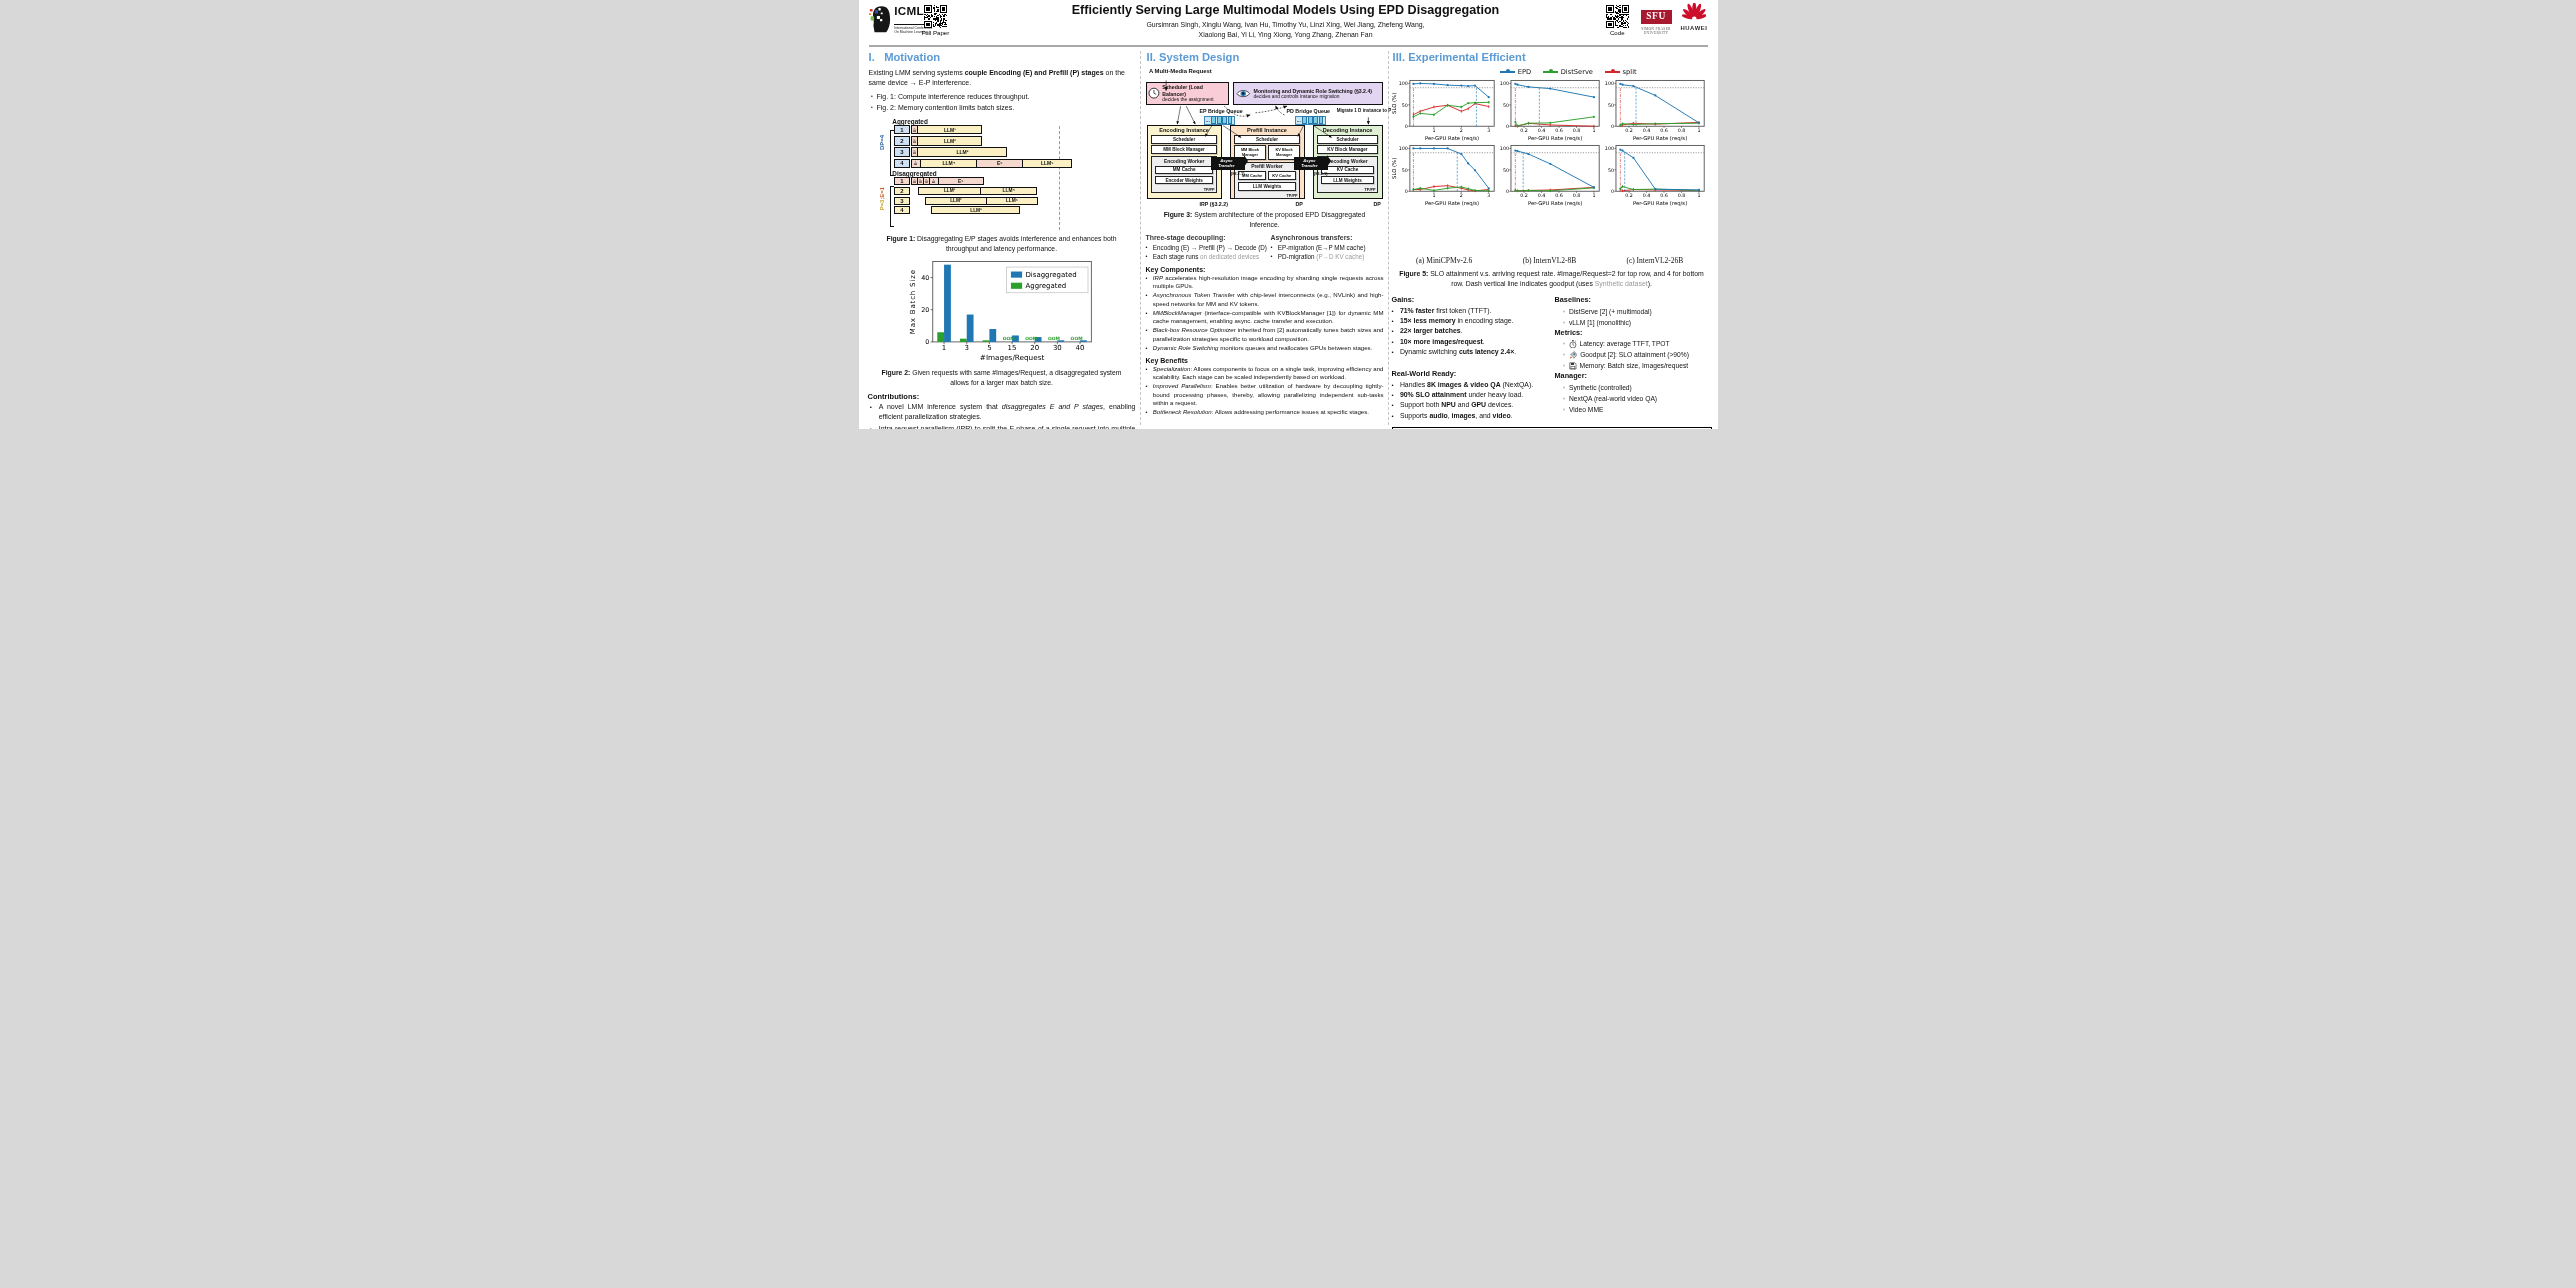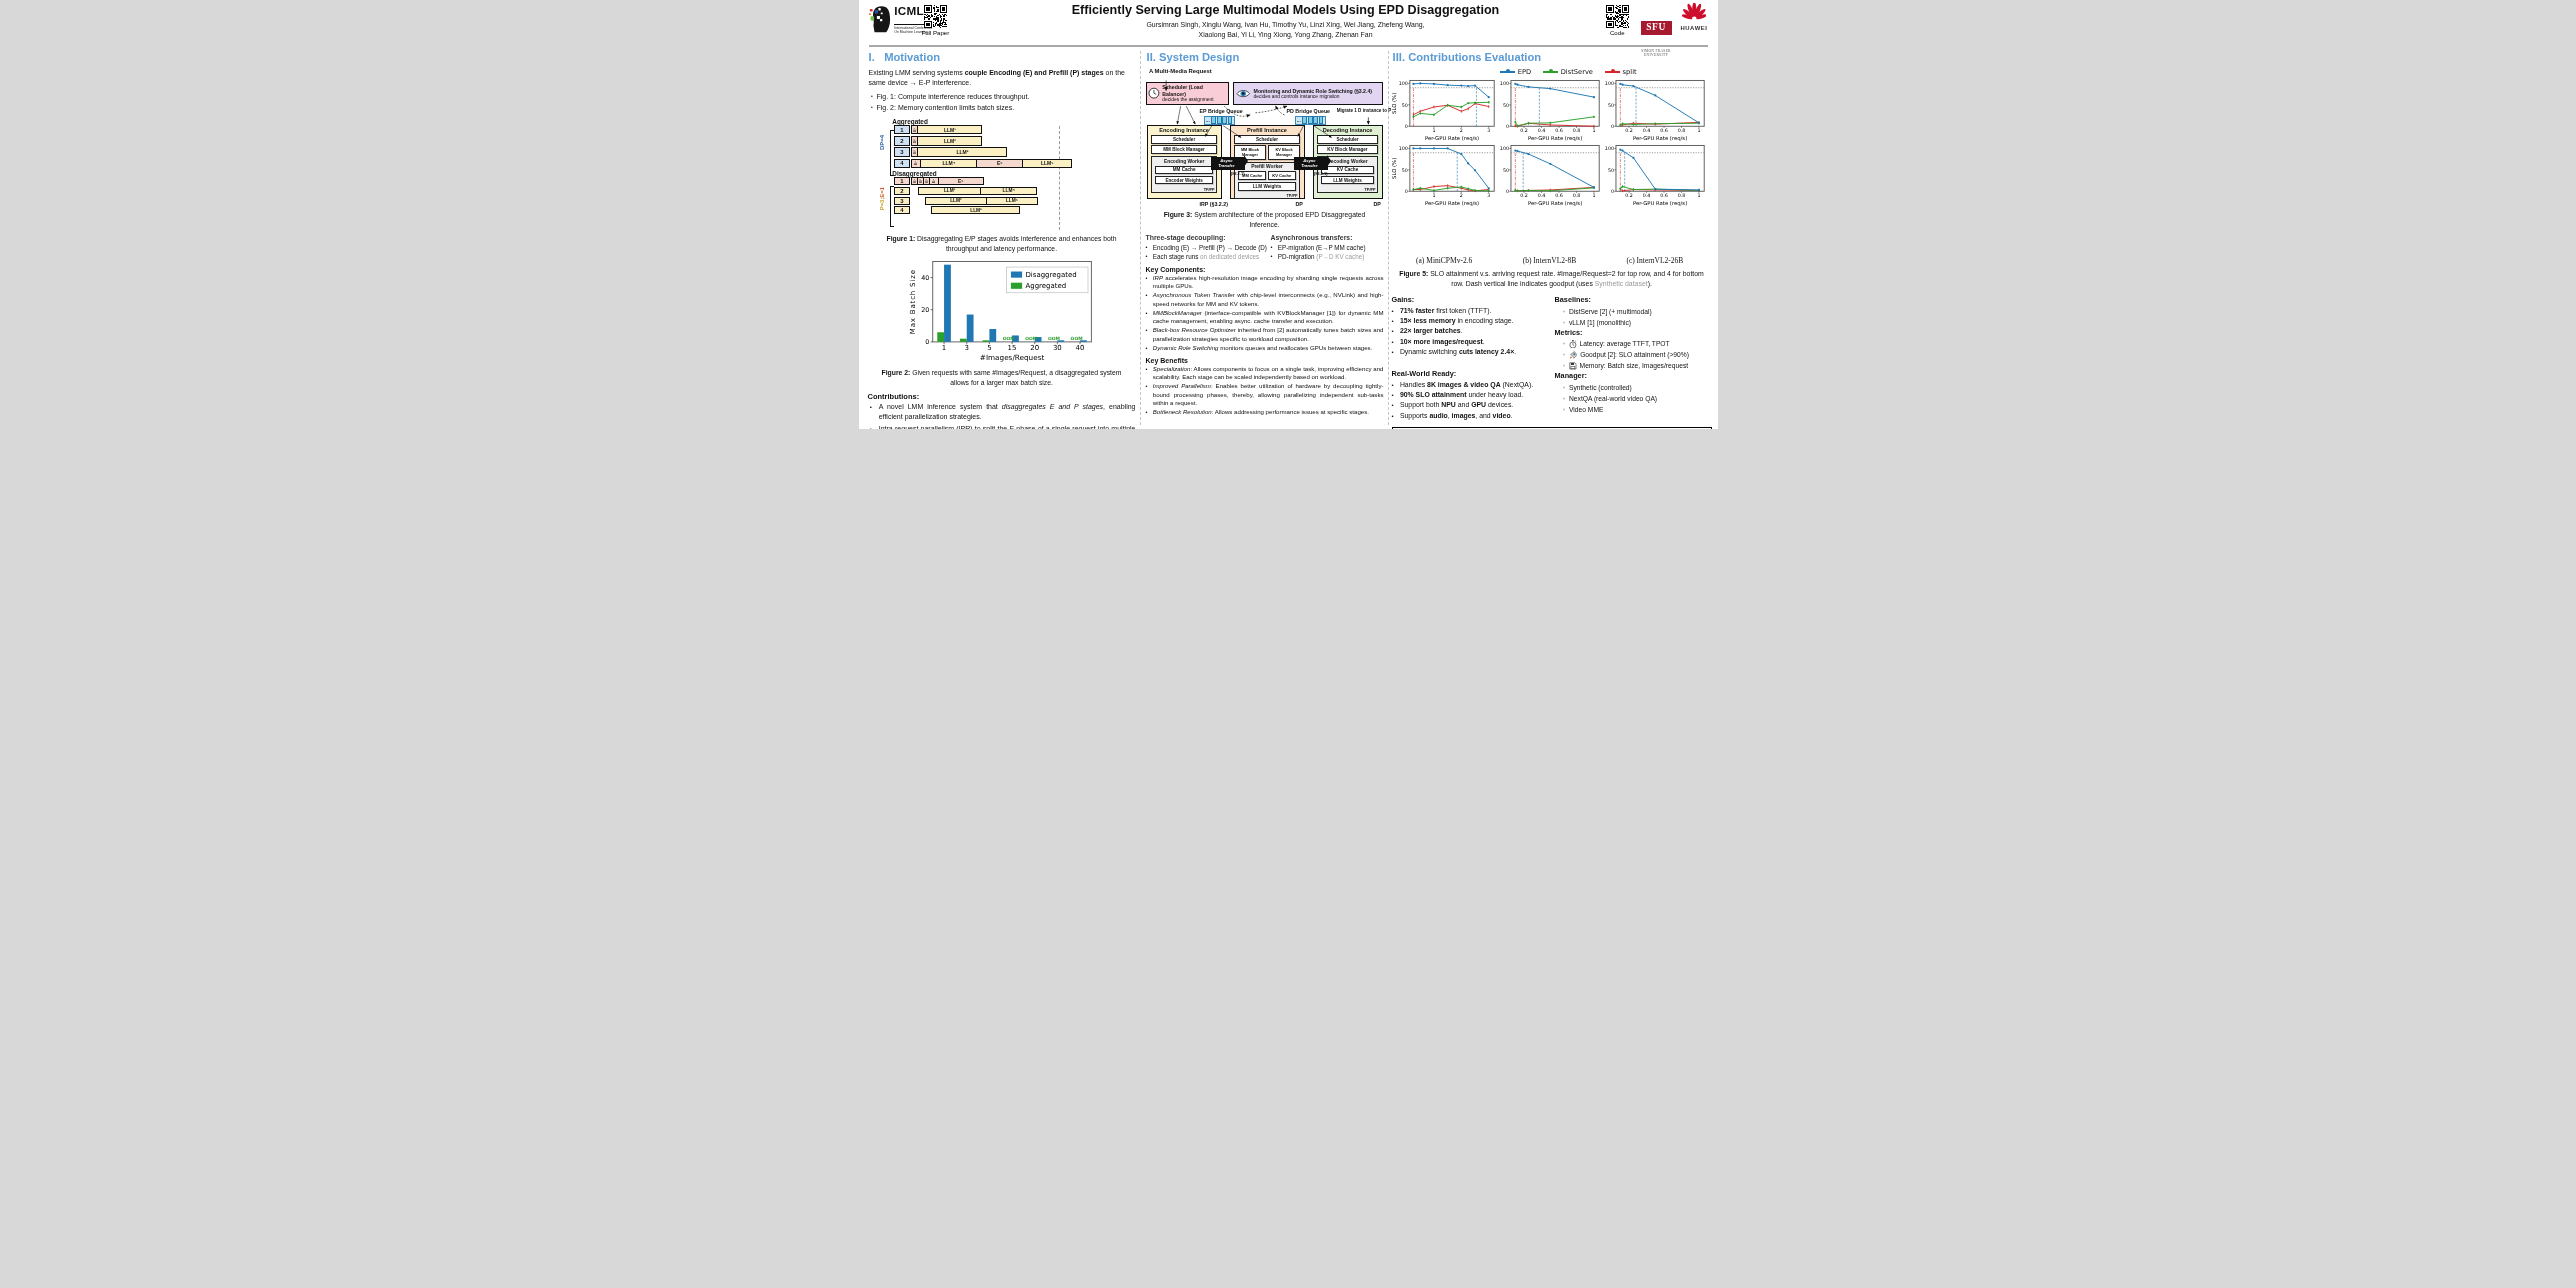--- a/index.html
+++ b/index.html
@@ -12,21 +12,21 @@
   .icml{position:absolute;left:10px;top:4.5px;display:flex;align-items:center;gap:2.2px;}
   .icml-txt .big{font-size:11.7px;font-weight:800;letter-spacing:0.3px;line-height:11.2px;border-bottom:1.1px solid #111;padding-bottom:8px;}
   .icml-txt .sm{font-size:3.5px;color:#222;line-height:4.2px;margin-top:1.1px;}
   .qrblk{position:absolute;text-align:center;}
   .qrblk svg{display:block;margin:0 auto;}
   .qrblk .qrlab{font-size:6.1px;margin-top:1.1px;color:#000;}
   .title-wrap{position:absolute;left:140px;right:145px;top:3.4px;text-align:center;}
   .title{font-size:12.6px;font-weight:800;line-height:14.5px;}
   .authors{font-size:6.9px;line-height:10.6px;margin-top:1.7px;}
   .sfu{position:absolute;left:780px;top:6.7px;width:35px;text-align:center;font-family:"Liberation Serif",serif;}
-  .sfu .box{background:#A6192E;color:#fff;font-weight:700;font-size:9.5px;padding:1.7px 0 2.2px;width:31px;margin:14px auto;letter-spacing:0.6px;}
+  .sfu .box{background:#A6192E;color:#fff;font-weight:700;font-size:9.5px;padding:1.7px 0 2.2px;width:31px;margin:3px auto;letter-spacing:0.6px;}
   .sfu .uni{color:#5a5a5c;font-size:3.6px;letter-spacing:0.3px;margin-top:1.7px;line-height:4.5px;}
   .huawei{position:absolute;left:820px;top:3.4px;width:31px;text-align:center;}
   .huawei .hw{font-size:5.9px;font-weight:800;letter-spacing:0.6px;color:#2b2b2b;margin-top:0px;}
   
   .divider{position:absolute;top:51px;bottom:4.5px;border-left:1.1px dashed #c3c3c3;width:0;}
   .col{position:absolute;top:49px;}
   .col1{left:9px;width:268px;}
   .col2{left:287px;width:238px;}
   .col3{left:533px;width:320px;}
   .sec-h{font-size:11.2px;font-weight:800;color:#5B9BD5;white-space:pre;margin:2.2px 0 4.5px 1.1px;}
@@ -821,21 +821,21 @@
           <span><i>Improved Parallelism</i>: Enables better utilization of hardware by decoupling tightly-bound processing phases, thereby, allowing parallelizing independent sub-tasks within a request.</span>
         </div>
         <div class="kbul">
           <span class="dot">•</span>
           <span><i>Bottleneck Resolution</i>: Allows addressing performance issues at specific stages.</span>
         </div>
       </div>
   </div>
 
   <div class="col col3">
-    <div class="sec-h">III. Contributions Evaluation</div>
+    <div class="sec-h">III. Experimental Efficient</div>
 
     <div class="legend">
 
         <div class="leg-item">
           <span class="leg-swatch" style="background: rgb(31, 119, 180);">
             <i style="background: rgb(31, 119, 180);"></i>
           </span>
           <span>EPD</span>
         </div>
 

